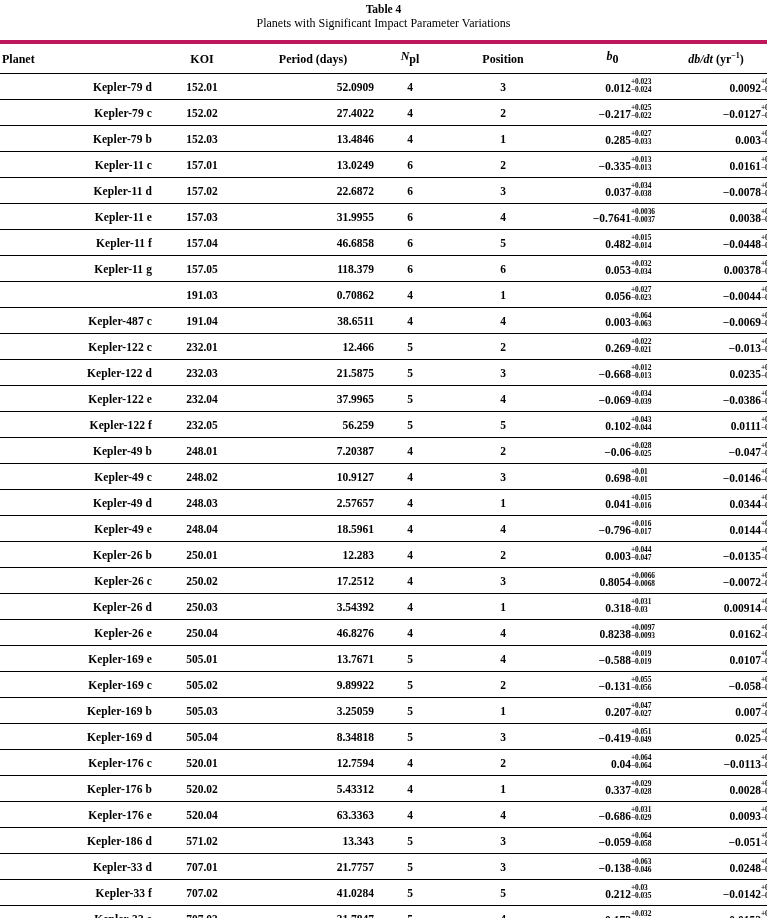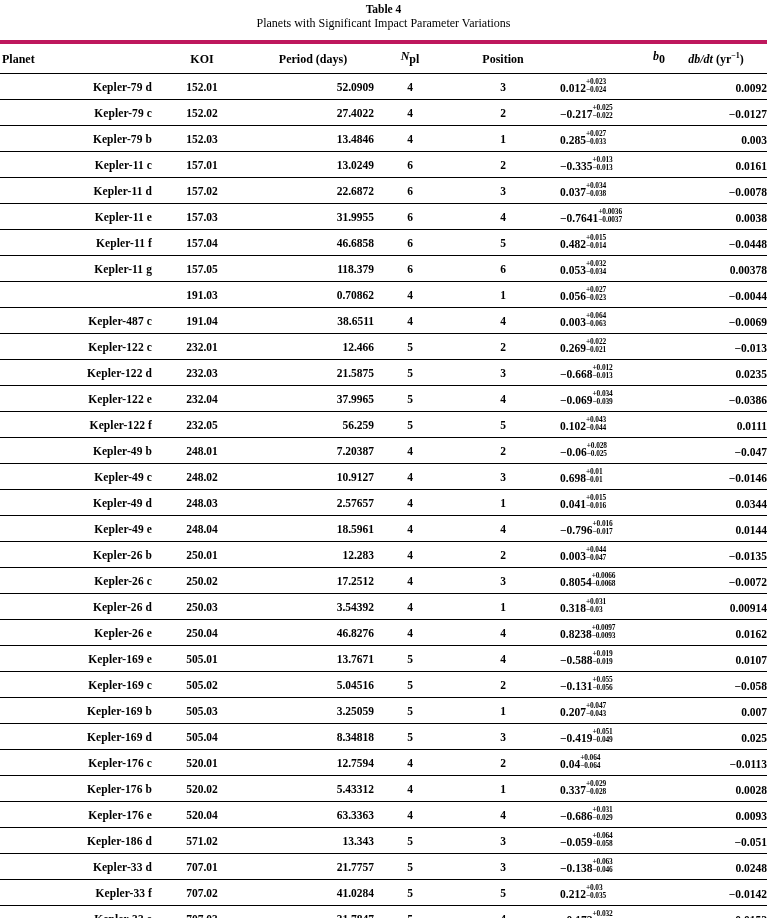--- a/index.html
+++ b/index.html
@@ -52,40 +52,40 @@
     padding: 5px 0 6px 0;
     border-top: 4px solid #be185d;
     border-bottom: 1.6px solid #000;
     vertical-align: bottom;
   }
   thead th.th-planet { text-align: left; padding-left: 2px; }
   thead th.th-koi,
   thead th.th-period,
   thead th.th-npl,
   thead th.th-position { text-align: center; }
-  thead th.th-b0 { text-align: right; }
+  thead th.th-b0 { text-align: center; }
   thead th.th-dbdt { text-align: center; }
 
   tbody td {
     font-size: 11.5px;
     font-weight: bold;
     border-bottom: 0.8px solid #000;
     height: 25px;
     vertical-align: middle;
     padding: 0;
   }
   tbody tr:last-child td { border-bottom: 1.4px solid #000; }
 
   td.planet   { text-align: right; padding-left: 2px; letter-spacing: 0.1px; }
   td.koi      { text-align: center; }
   td.period   { text-align: right; }
   td.npl      { text-align: center; }
   td.position { text-align: center; }
-  td.b0       { text-align: left; padding-right: 34px; white-space: nowrap; }
-  td.dbdt     { text-align: right; white-space: nowrap; }
+  td.b0       { text-align: right; padding-right: 34px; white-space: nowrap; }
+  td.dbdt     { text-align: right; padding-right: 6px; white-space: nowrap; }
 
   .val { display: inline-block; }
   .pm {
     display: inline-block;
     position: relative;
     width: 0;
     height: 1em;
     vertical-align: baseline;
   }
   .pm .up, .pm .dn {
@@ -338,33 +338,33 @@
           <td class="koi">505.01</td>
           <td class="period">13.7671</td>
           <td class="npl">5</td>
           <td class="position">4</td>
           <td class="b0"><span class="val">−0.588</span><span class="pm"><span class="up">+0.019</span><span class="dn">−0.019</span></span></td>
           <td class="dbdt"><span class="val">0.0107</span><span class="pm"><span class="up">+0.0049</span><span class="dn">−0.005</span></span></td>
         </tr>
         <tr>
           <td class="planet">Kepler-169 c</td>
           <td class="koi">505.02</td>
-          <td class="period">5.04516</td>
+          <td class="period">9.89922</td>
           <td class="npl">5</td>
           <td class="position">2</td>
           <td class="b0"><span class="val">−0.131</span><span class="pm"><span class="up">+0.055</span><span class="dn">−0.056</span></span></td>
           <td class="dbdt"><span class="val">−0.058</span><span class="pm"><span class="up">+0.014</span><span class="dn">−0.015</span></span></td>
         </tr>
         <tr>
           <td class="planet">Kepler-169 b</td>
           <td class="koi">505.03</td>
           <td class="period">3.25059</td>
           <td class="npl">5</td>
           <td class="position">1</td>
-          <td class="b0"><span class="val">0.207</span><span class="pm"><span class="up">+0.047</span><span class="dn">−0.043</span></span></td>
+          <td class="b0"><span class="val">0.207</span><span class="pm"><span class="up">+0.047</span><span class="dn">−0.027</span></span></td>
           <td class="dbdt"><span class="val">0.007</span><span class="pm"><span class="up">+0.002</span><span class="dn">−0.0018</span></span></td>
         </tr>
         <tr>
           <td class="planet">Kepler-169 d</td>
           <td class="koi">505.04</td>
           <td class="period">8.34818</td>
           <td class="npl">5</td>
           <td class="position">3</td>
           <td class="b0"><span class="val">−0.419</span><span class="pm"><span class="up">+0.051</span><span class="dn">−0.049</span></span></td>
           <td class="dbdt"><span class="val">0.025</span><span class="pm"><span class="up">+0.01</span><span class="dn">−0.011</span></span></td>

